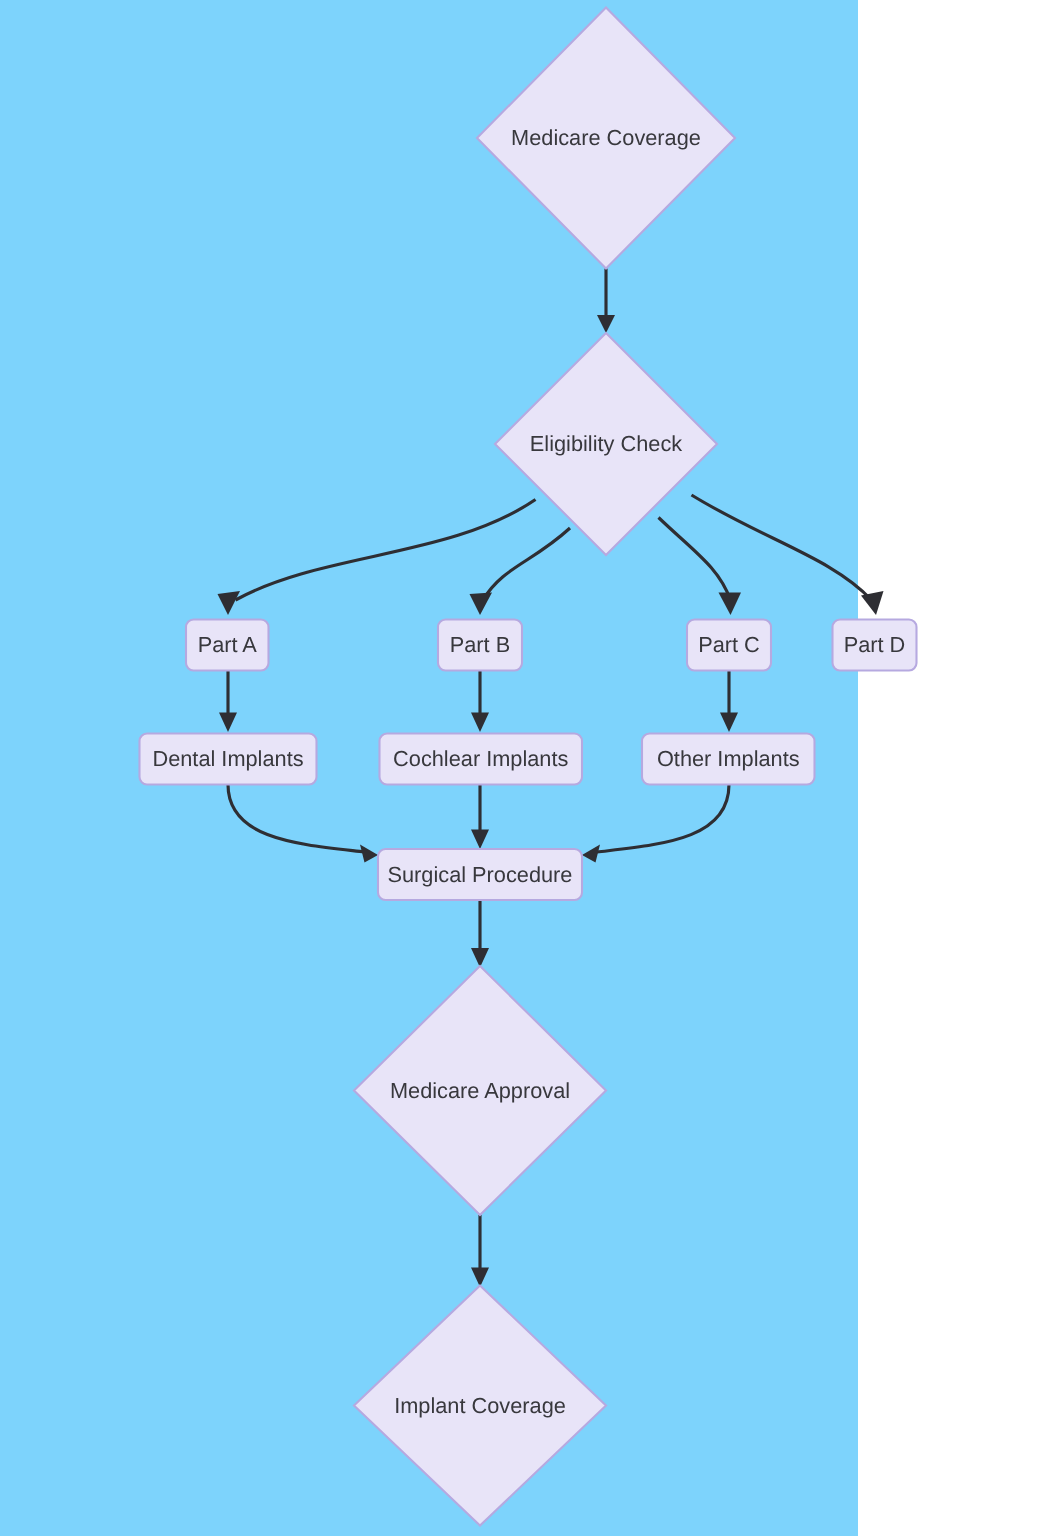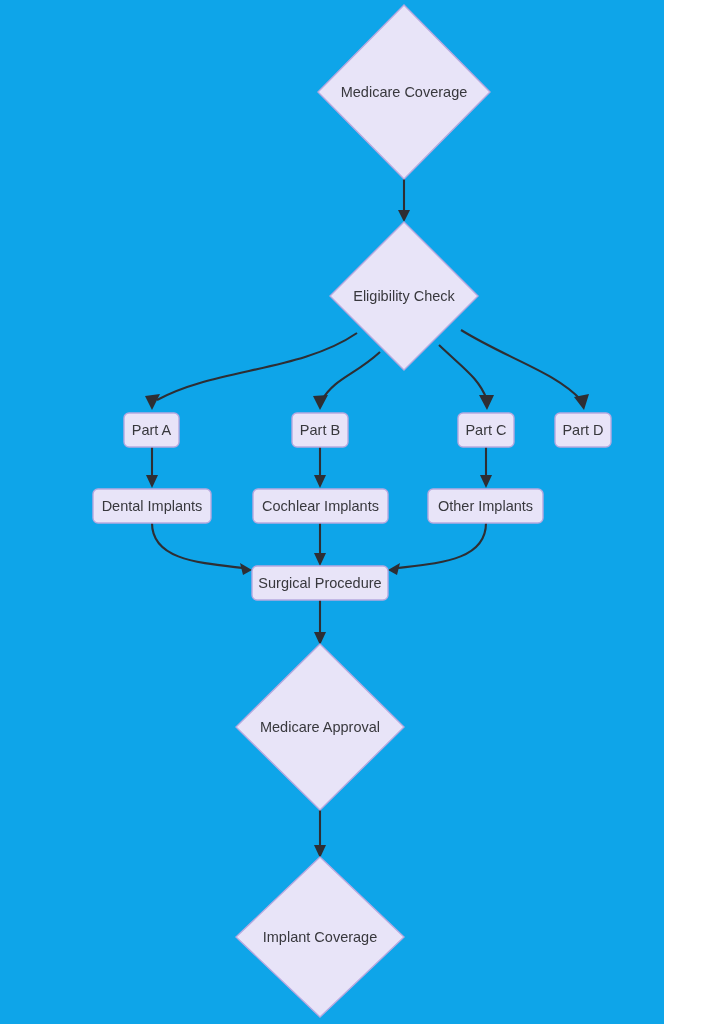--- a/index.html
+++ b/index.html
@@ -9,23 +9,23 @@
     background: #ffffff;
   }
   body {
     font-family: "Liberation Sans", sans-serif;
     width: 704px;
     height: 1024px;
     overflow: hidden;
   }
   #diagram-root {
     position: relative;
-    width: 664px;
+    width: 572px;
     height: 1024px;
-    background: #0ea5e9;
+    background: #7dd3fc;
   }
   #flow-svg {
     position: absolute;
     top: 0;
     left: 0;
     width: 704px;
     height: 1024px;
     display: block;
   }
   .node-shape {

